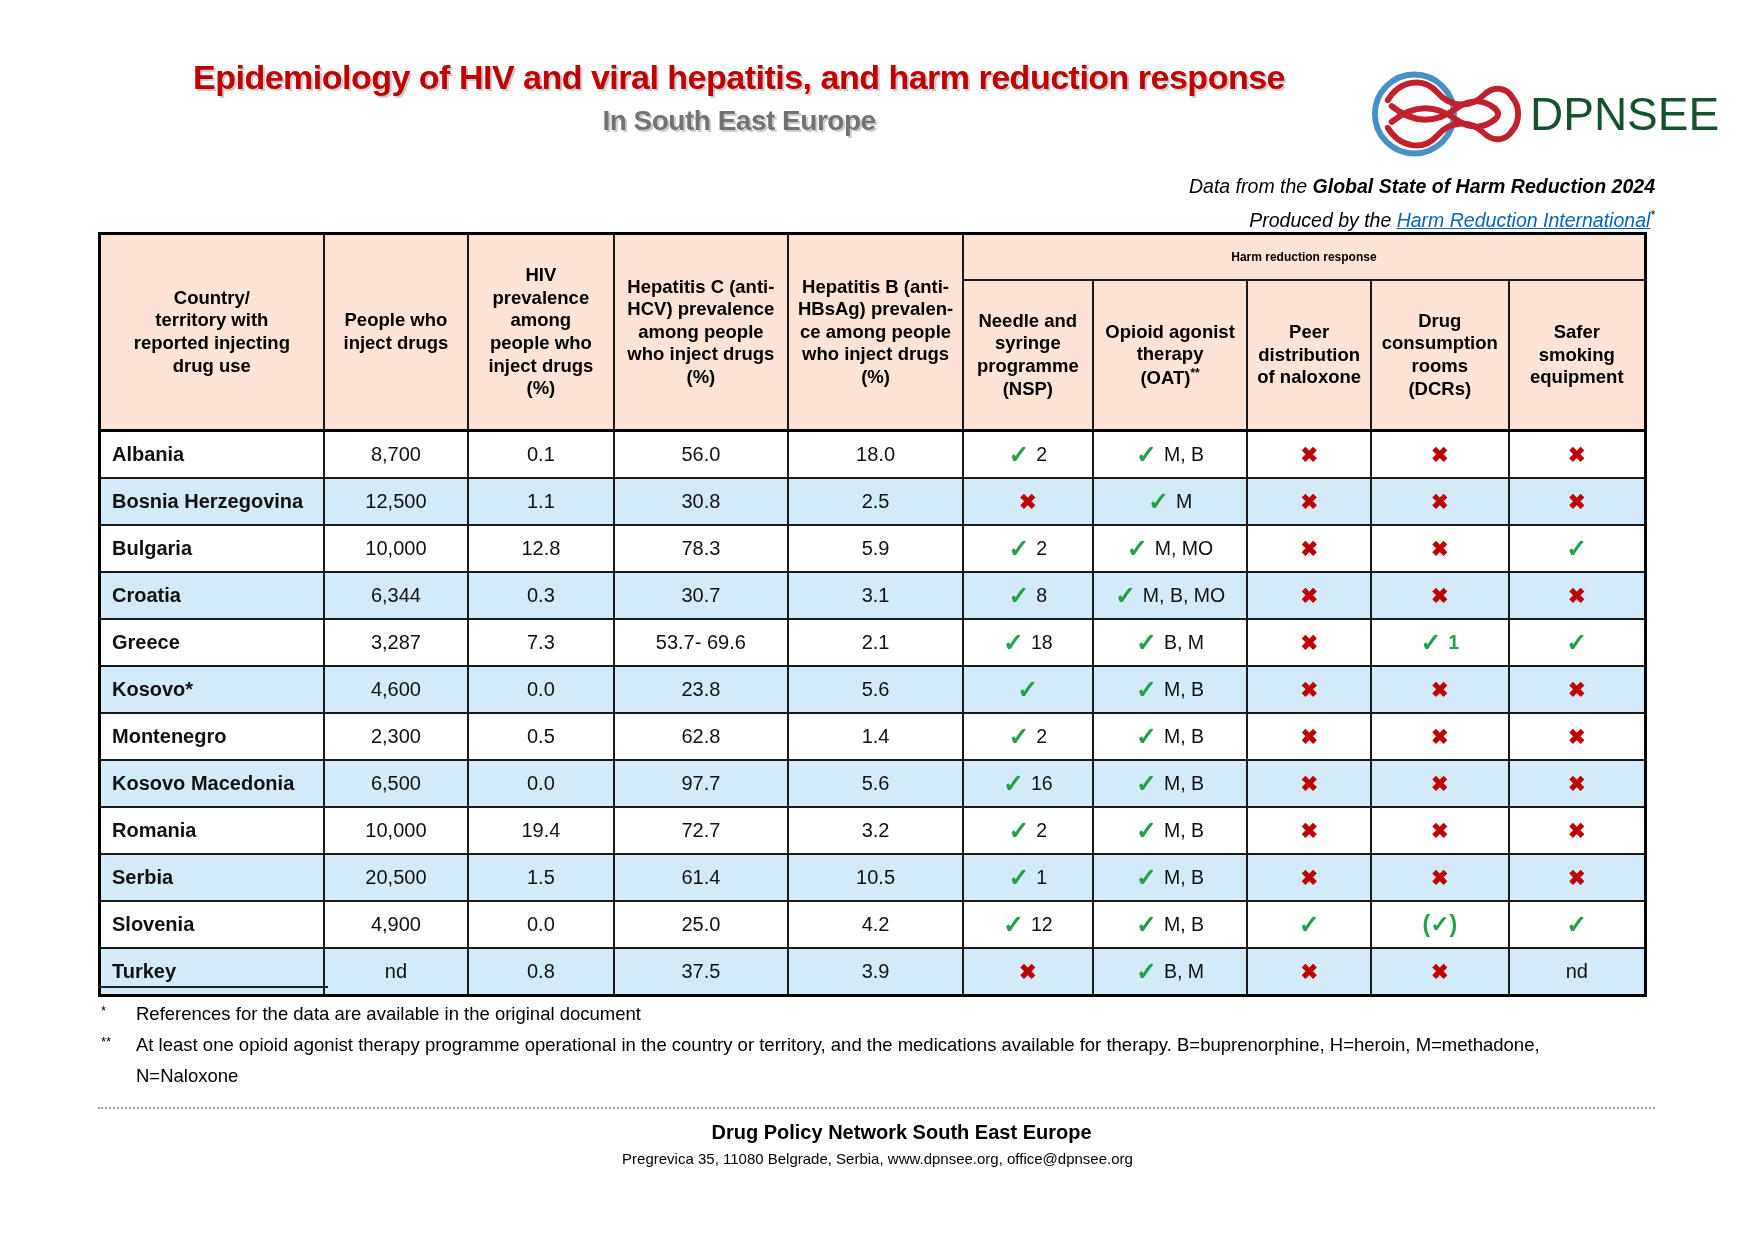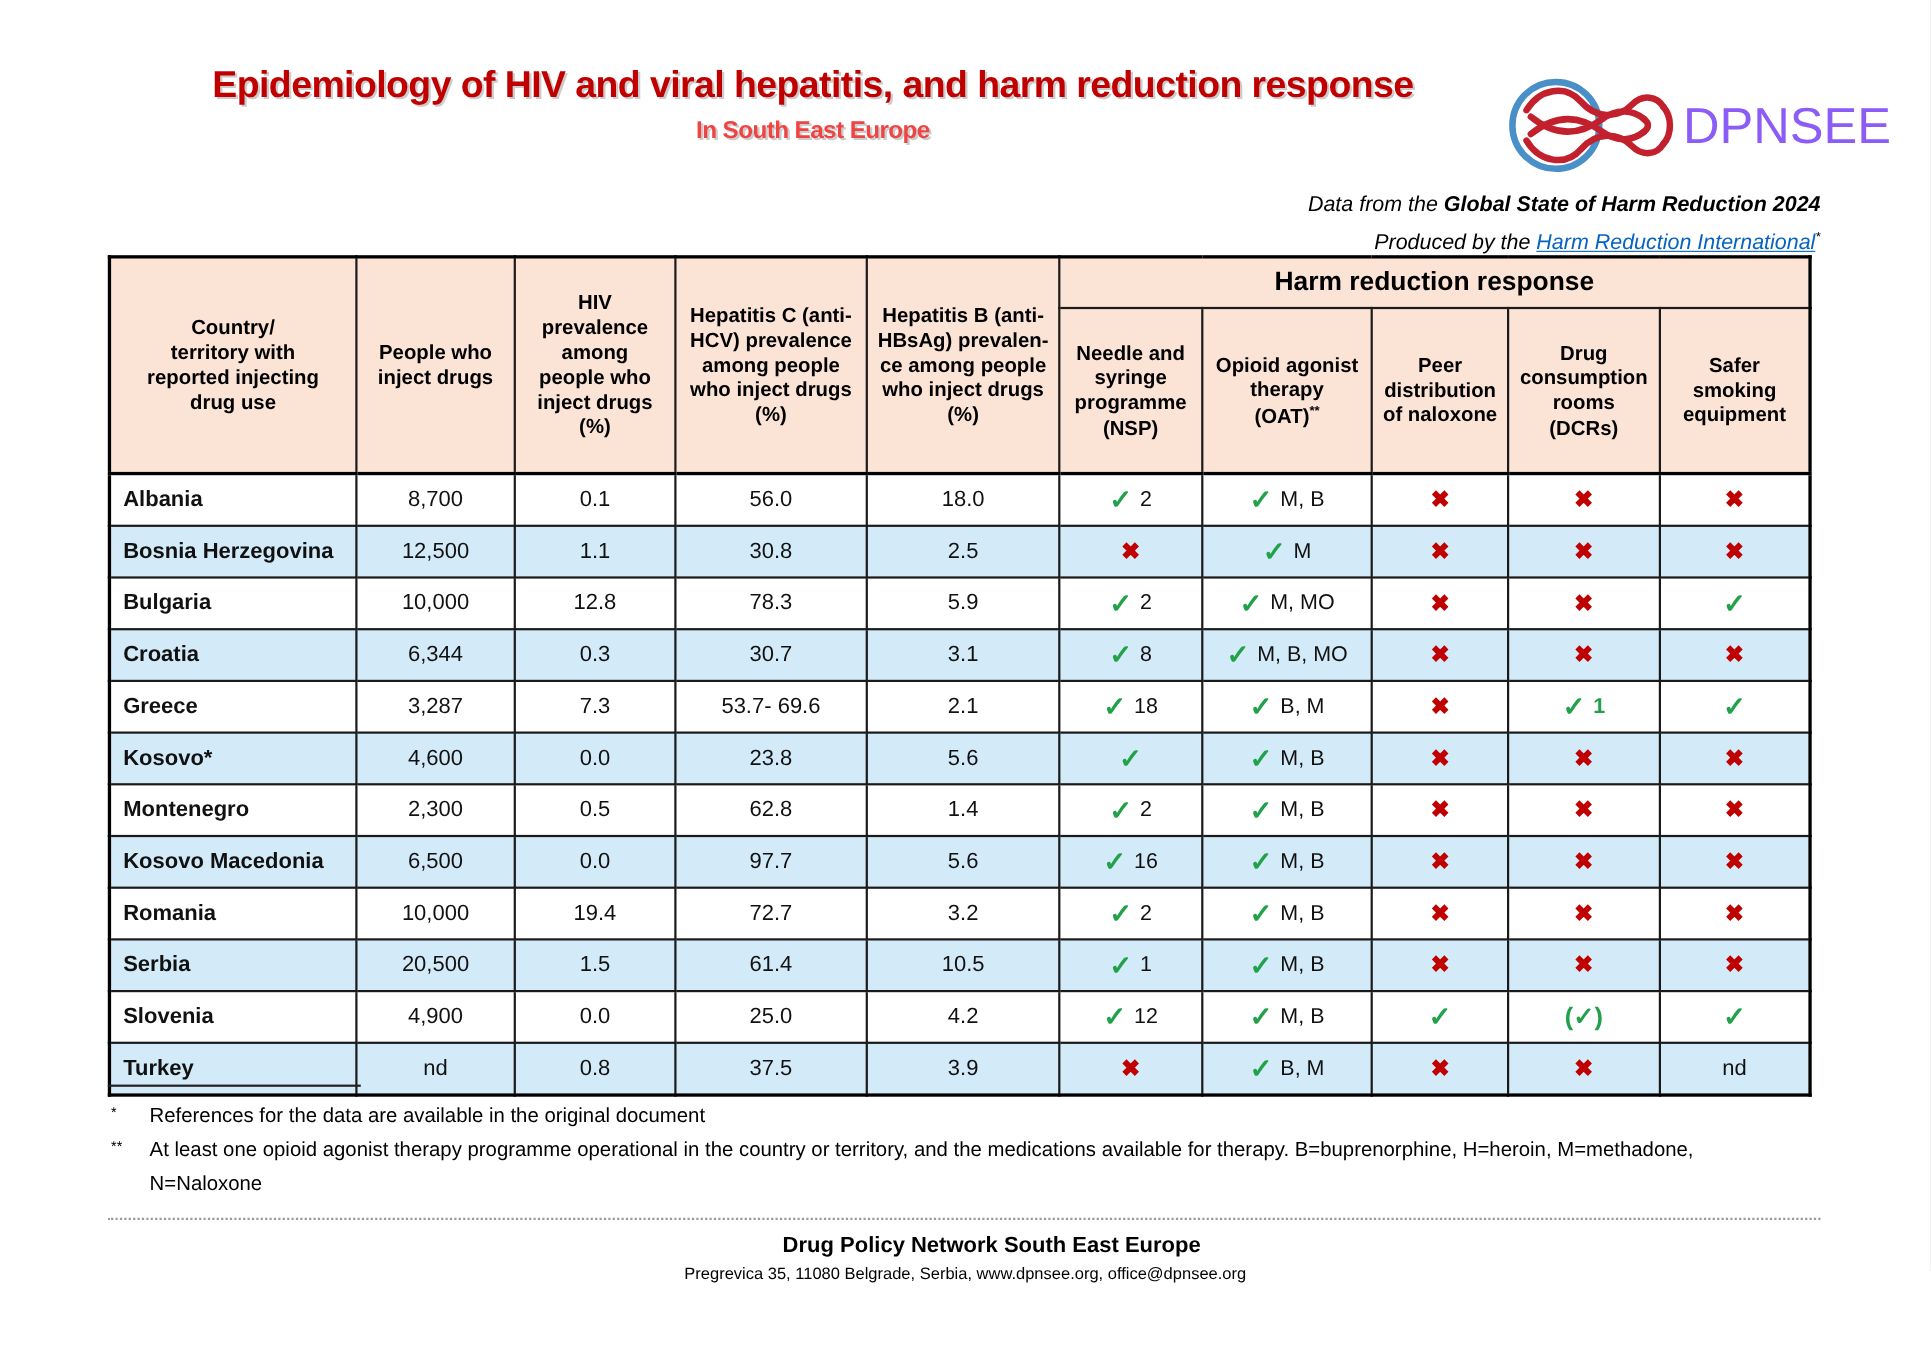--- a/index.html
+++ b/index.html
@@ -5,42 +5,42 @@
   html,body { margin:0; padding:0; background:#e8e8e8; }
   .page {
     position:relative; width:1755px; height:1241px; background:#ffffff;
     font-family:"Liberation Sans", sans-serif; color:#111; overflow:hidden;
     margin:0 auto;
   }
 
   
   .title-block { position:absolute; top:58px; left:0; width:1478px; text-align:center; }
   .title-line1 { font-size:34px; font-weight:bold; color:#C00000; text-shadow:2px 2px 0 #cccccc; letter-spacing:-0.5px; }
-  .title-line2 { font-size:22px; font-weight:bold; color:#ef4444; text-shadow:2px 2px 0 #cccccc; margin-top:8px; letter-spacing:-0.5px; }
+  .title-line2 { font-size:28px; font-weight:bold; color:#737373; text-shadow:2px 2px 0 #cccccc; margin-top:8px; letter-spacing:-0.5px; }
 
   
   .logo { position:absolute; left:1368px; top:64px; display:flex; align-items:center; }
   .logo svg { width:158px; height:100px; }
-  .logo-text { font-size:46px; color:#8b5cf6; margin-left:4px; font-weight:400; letter-spacing:0px; }
+  .logo-text { font-size:46px; color:#14532d; margin-left:4px; font-weight:400; letter-spacing:0px; }
 
   
   .attribution { position:absolute; top:172px; right:100px; text-align:right; font-style:italic; font-size:19.5px; line-height:29px; color:#000; }
   .attribution b { font-weight:bold; }
   .link { color:#0563C1; text-decoration:underline; cursor:pointer; }
   sup.small { font-size:12px; }
 
   
   .data-table { position:absolute; left:98px; top:232px; width:1549px; border-collapse:collapse; table-layout:fixed; }
   .data-table th, .data-table td { border:2px solid #1a1a1a; }
   .data-table { border:3px solid #000; }
   .data-table thead th {
     background:#FBE4D5; font-weight:bold; font-size:18.5px; line-height:1.22;
     text-align:center; white-space:pre-line; padding:4px 2px; vertical-align:middle; color:#000;
   }
-  .data-table thead tr.group-row th.group { height:36px; font-size:24px; }
+  .data-table thead tr.group-row th.group { height:36px; font-size:12px; }
   .data-table thead tr.sub-row th { height:140px; }
   .data-table thead tr.sub-row th, .data-table thead th.tall { border-bottom:3px solid #000; }
   .data-table tbody td { height:45px; font-size:20px; text-align:center; vertical-align:middle; padding:0 4px; background:#fff; }
   .data-table tbody td.country { text-align:left; font-weight:bold; padding-left:11px; }
   .data-table tbody tr.stripe td { background:#D3EAF8; }
 
   .mark-check { color:#21A149; font-weight:bold; font-size:25px; vertical-align:middle; }
   .mark-cross { color:#C00000; font-weight:bold; font-size:21px; }
   .mark-label { font-size:19.5px; margin-left:7px; font-weight:normal; color:#111; vertical-align:middle; }
   .mark-label.green { color:#21A149; font-weight:bold; }

